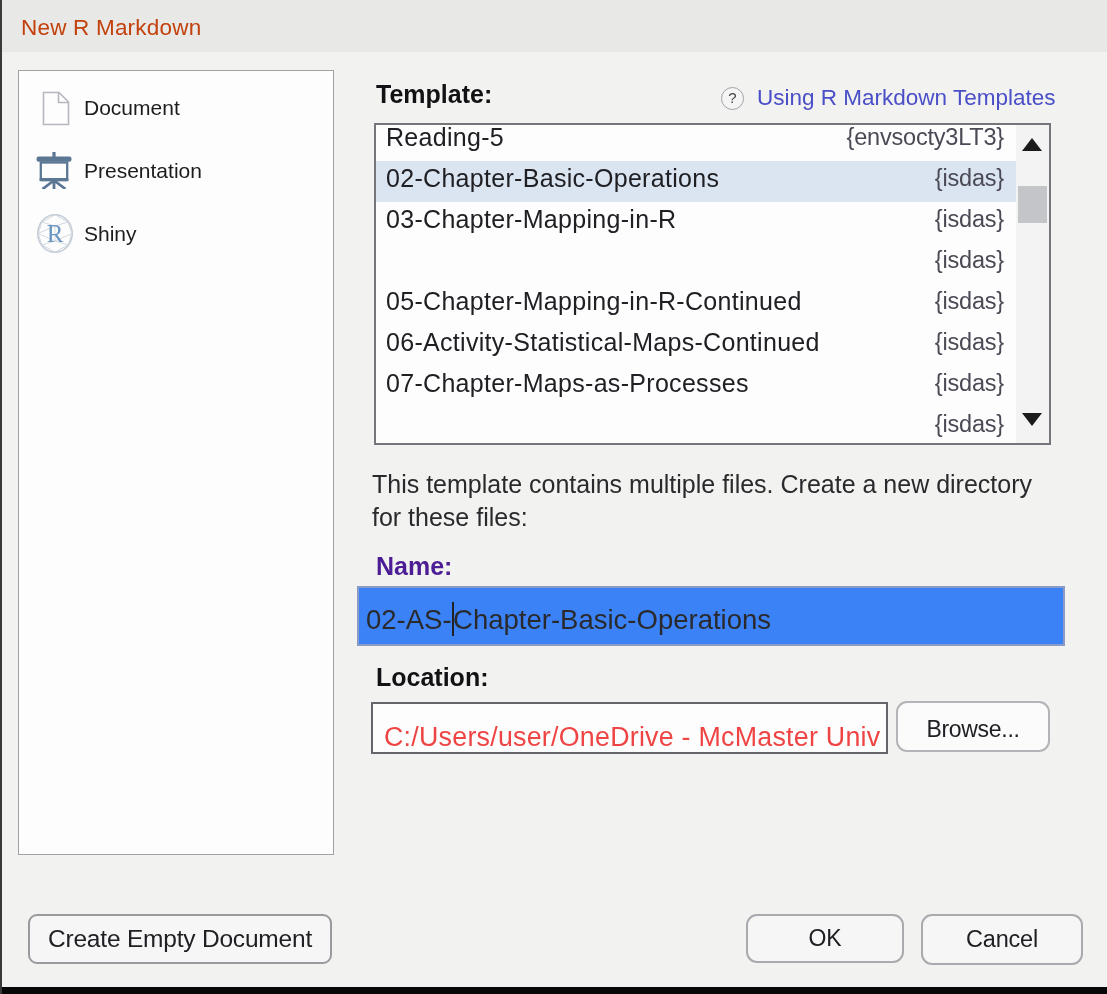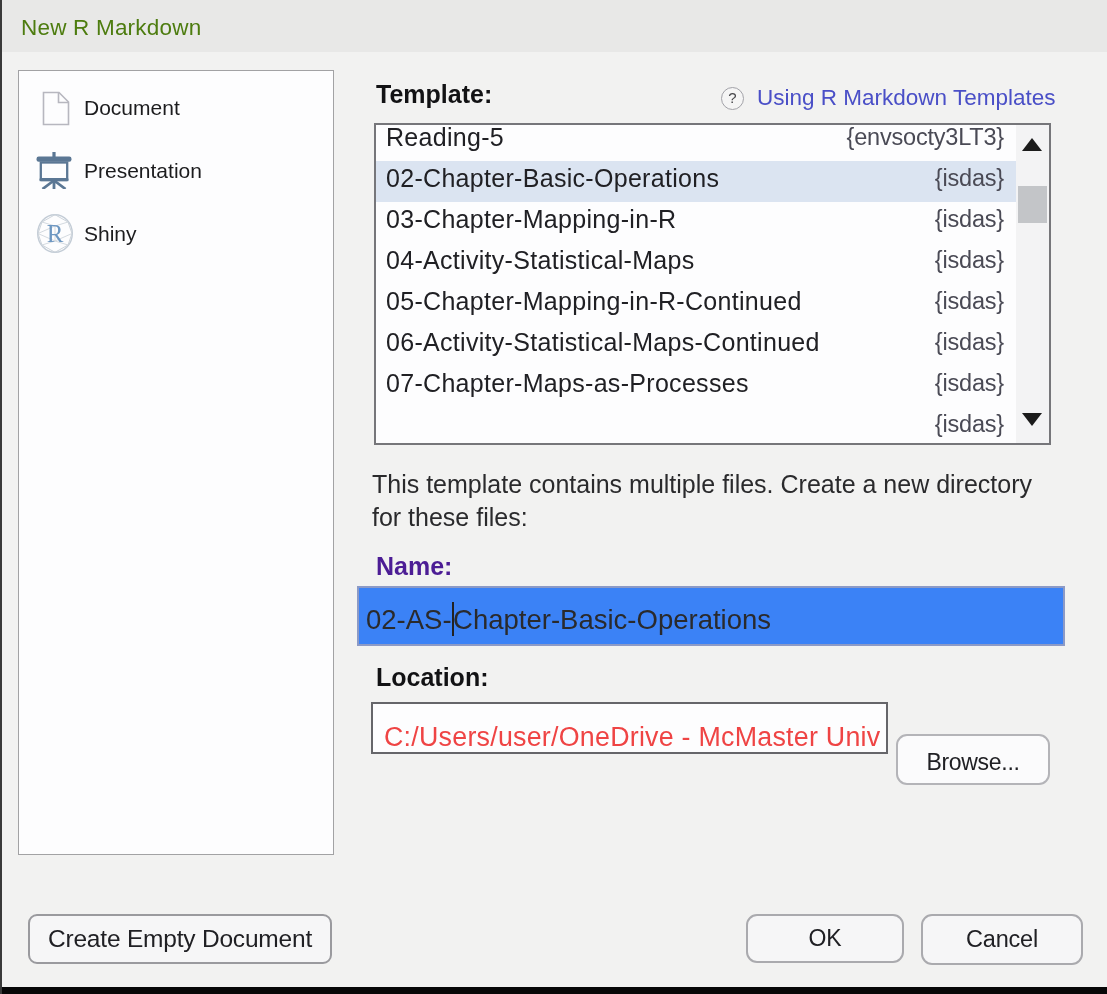--- a/index.html
+++ b/index.html
@@ -1,20 +1,20 @@
 <!DOCTYPE html>
 <html><head>
 <meta charset="utf-8">
 <style>
 * { margin:0; padding:0; box-sizing:border-box; }
 html,body { width:1107px; height:994px; }
 body { font-family:"Liberation Sans",sans-serif; background:#f2f2f1; position:relative; overflow:hidden; }
 .abs { position:absolute; }
 #titlebar { left:0; top:0; width:1107px; height:52px; background:#e8e8e7; }
-#title { left:21px; top:0; height:52px; display:flex; align-items:center; padding-top:3px; font-size:22.5px; letter-spacing:0.2px; color:#4d7c0f; }
+#title { left:21px; top:0; height:52px; display:flex; align-items:center; padding-top:3px; font-size:22.5px; letter-spacing:0.2px; color:#c2410c; }
 #leftedge { left:0; top:0; width:2px; height:994px; background:#3a3a3a; }
 #bottombar { left:0; top:987px; width:1107px; height:7px; background:#070707; }
 
 #panel { left:18px; top:70px; width:316px; height:785px; background:#fdfdfe; border:1px solid #a2a2a4; }
 .prow { position:absolute; left:1px; width:313px; height:47px; display:flex; align-items:center; }
 .prow .lbl { position:absolute; left:64px; font-size:21px; color:#1c1c1e; }
 .prow.sel { background:#d8e1ee; }
 
 #tpl-label { left:376px; top:81px; font-size:25px; line-height:26px; font-weight:bold; color:#121214; }
 #help-circle { left:721px; top:87px; width:23px; height:23px; border:1.5px solid #a2a2a8; border-radius:50%; color:#46464a; font-size:15px; text-align:center; line-height:20px; background:#f5f5f5; }
@@ -31,21 +31,21 @@
 .arrow-dn { position:absolute; left:6px; bottom:17px; width:0; height:0; border-left:10px solid transparent; border-right:10px solid transparent; border-top:13px solid #1b1b1b; }
 
 #para { left:372px; top:468px; width:672px; font-size:25px; line-height:32.5px; color:#2a2a2c; }
 #name-label { left:376px; top:553px; font-size:25px; line-height:26px; font-weight:bold; color:#4c1d95; }
 #name-input { left:357px; top:586px; width:708px; height:60px; background:#3b82f6; border:2px solid #8c9ac6; display:flex; align-items:center; }
 #name-input .txt { margin-left:7px; position:relative; top:3px; font-size:27.5px; color:#2a2a2c; }
 .cursor { display:inline-block; width:2.5px; height:34px; background:#222; vertical-align:-7px; margin-right:-1px; }
 #loc-label { left:376px; top:664px; font-size:25px; line-height:26px; font-weight:bold; color:#121214; }
 #loc-input { left:371px; top:702px; width:517px; height:52px; background:#fdfdfe; border:2px solid #66666a; display:flex; align-items:center; overflow:hidden; }
 #loc-input .txt { margin-left:11px; position:relative; top:9px; font-size:26.8px; letter-spacing:0.25px; color:#ef4444; white-space:nowrap; }
-#browse-btn { left:896px; top:734px; width:154px; height:51px; background:#fbfbfc; border:2px solid #b4b4b8; border-radius:11px; display:flex; align-items:center; justify-content:center; font-size:23px; letter-spacing:-0.3px; color:#202024; }
+#browse-btn { left:896px; top:701px; width:154px; height:51px; background:#fbfbfc; border:2px solid #b4b4b8; border-radius:11px; display:flex; align-items:center; justify-content:center; font-size:23px; letter-spacing:-0.3px; color:#202024; }
 #browse-btn span { position:relative; top:3px; }
 
 .btn { background:#f6f6f7; border:2px solid #9a9a9e; border-radius:9px; display:flex; align-items:center; justify-content:center; font-size:24.5px; letter-spacing:-0.2px; color:#202024; }
 #btn-create { left:28px; top:914px; width:304px; height:50px; }
 #btn-ok { left:746px; top:914px; width:158px; height:49px; border-radius:11px; border-color:#aaaaae; font-size:23px; }
 #btn-cancel { left:921px; top:914px; width:162px; height:51px; border-radius:11px; border-color:#aaaaae; font-size:23.5px; }
 </style>
 </head>
 <body>
 <div id="titlebar" class="abs"></div>
@@ -93,21 +93,20 @@
     </div>
   <div class="lrow sel" style="top:36px;">
       <span class="nm">02-Chapter-Basic-Operations</span>
       <span class="pkg">{isdas}</span>
     </div>
   <div class="lrow" style="top:77px;">
       <span class="nm">03-Chapter-Mapping-in-R</span>
       <span class="pkg">{isdas}</span>
     </div>
   <div class="lrow" style="top:118px;">
-      <span class="nm">04-Activity-Statistical-Maps</span>
       <span class="pkg">{isdas}</span>
     </div>
   <div class="lrow" style="top:159px;">
       <span class="nm">05-Chapter-Mapping-in-R-Continued</span>
       <span class="pkg">{isdas}</span>
     </div>
   <div class="lrow" style="top:200px;">
       <span class="nm">06-Activity-Statistical-Maps-Continued</span>
       <span class="pkg">{isdas}</span>
     </div>

